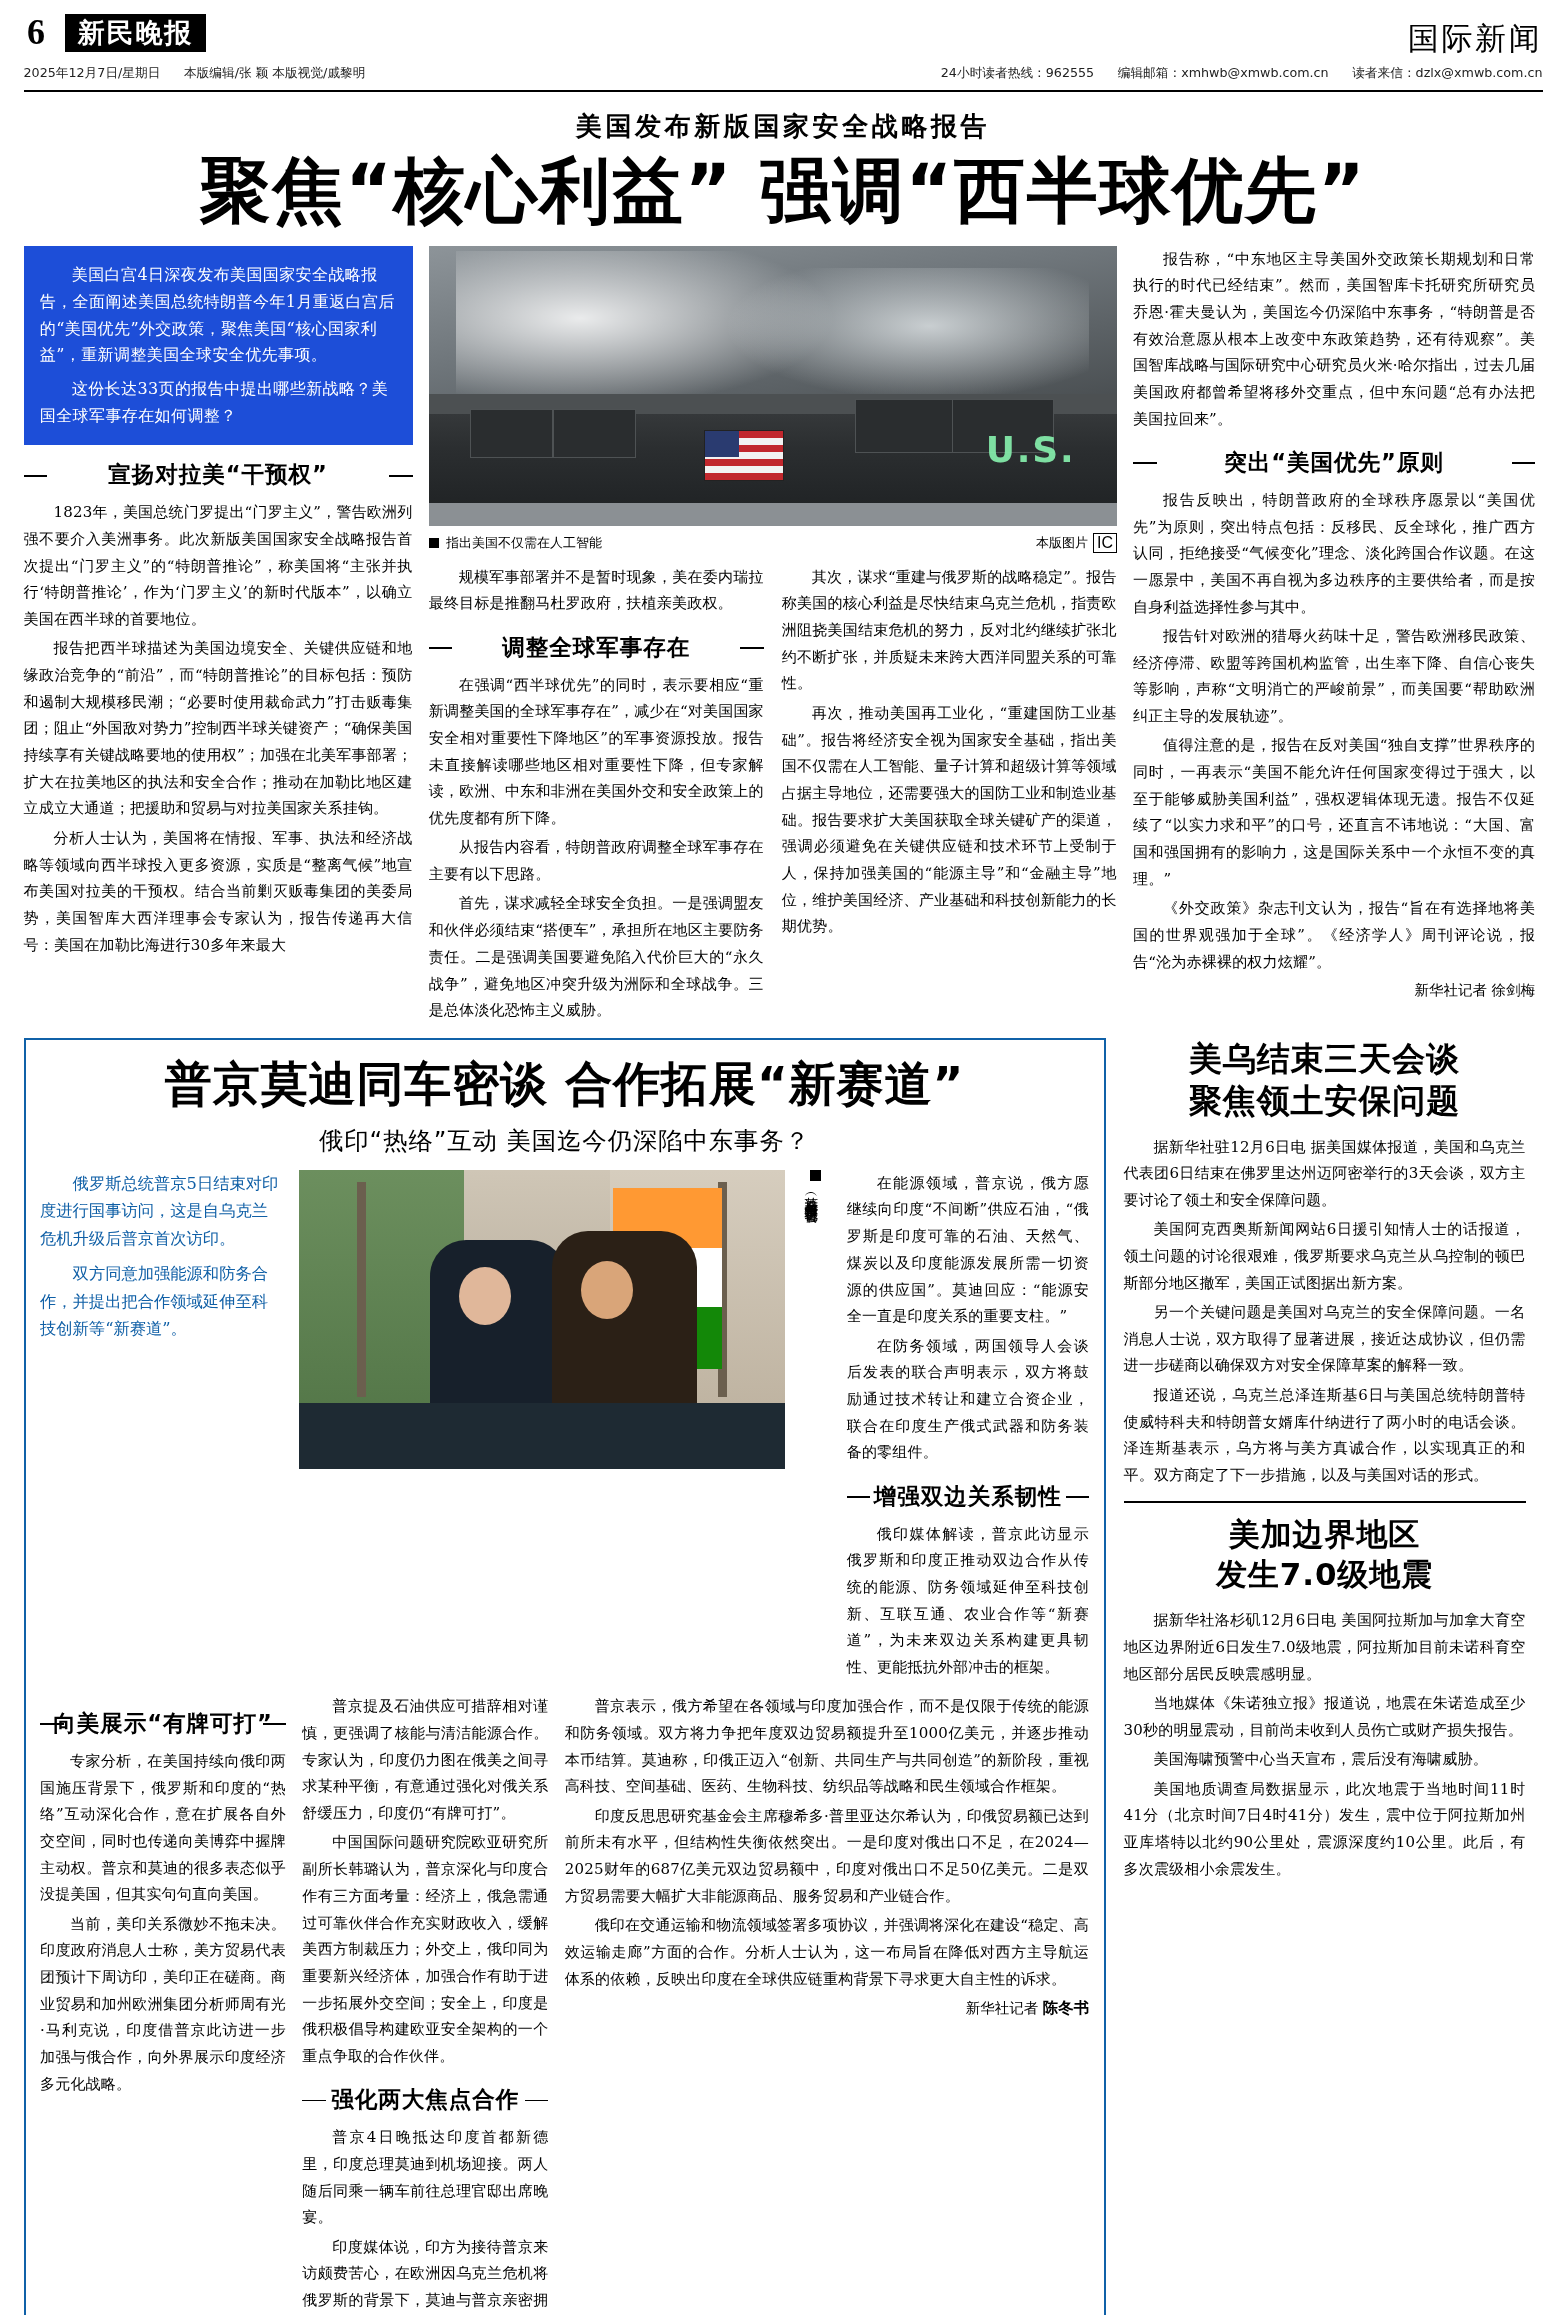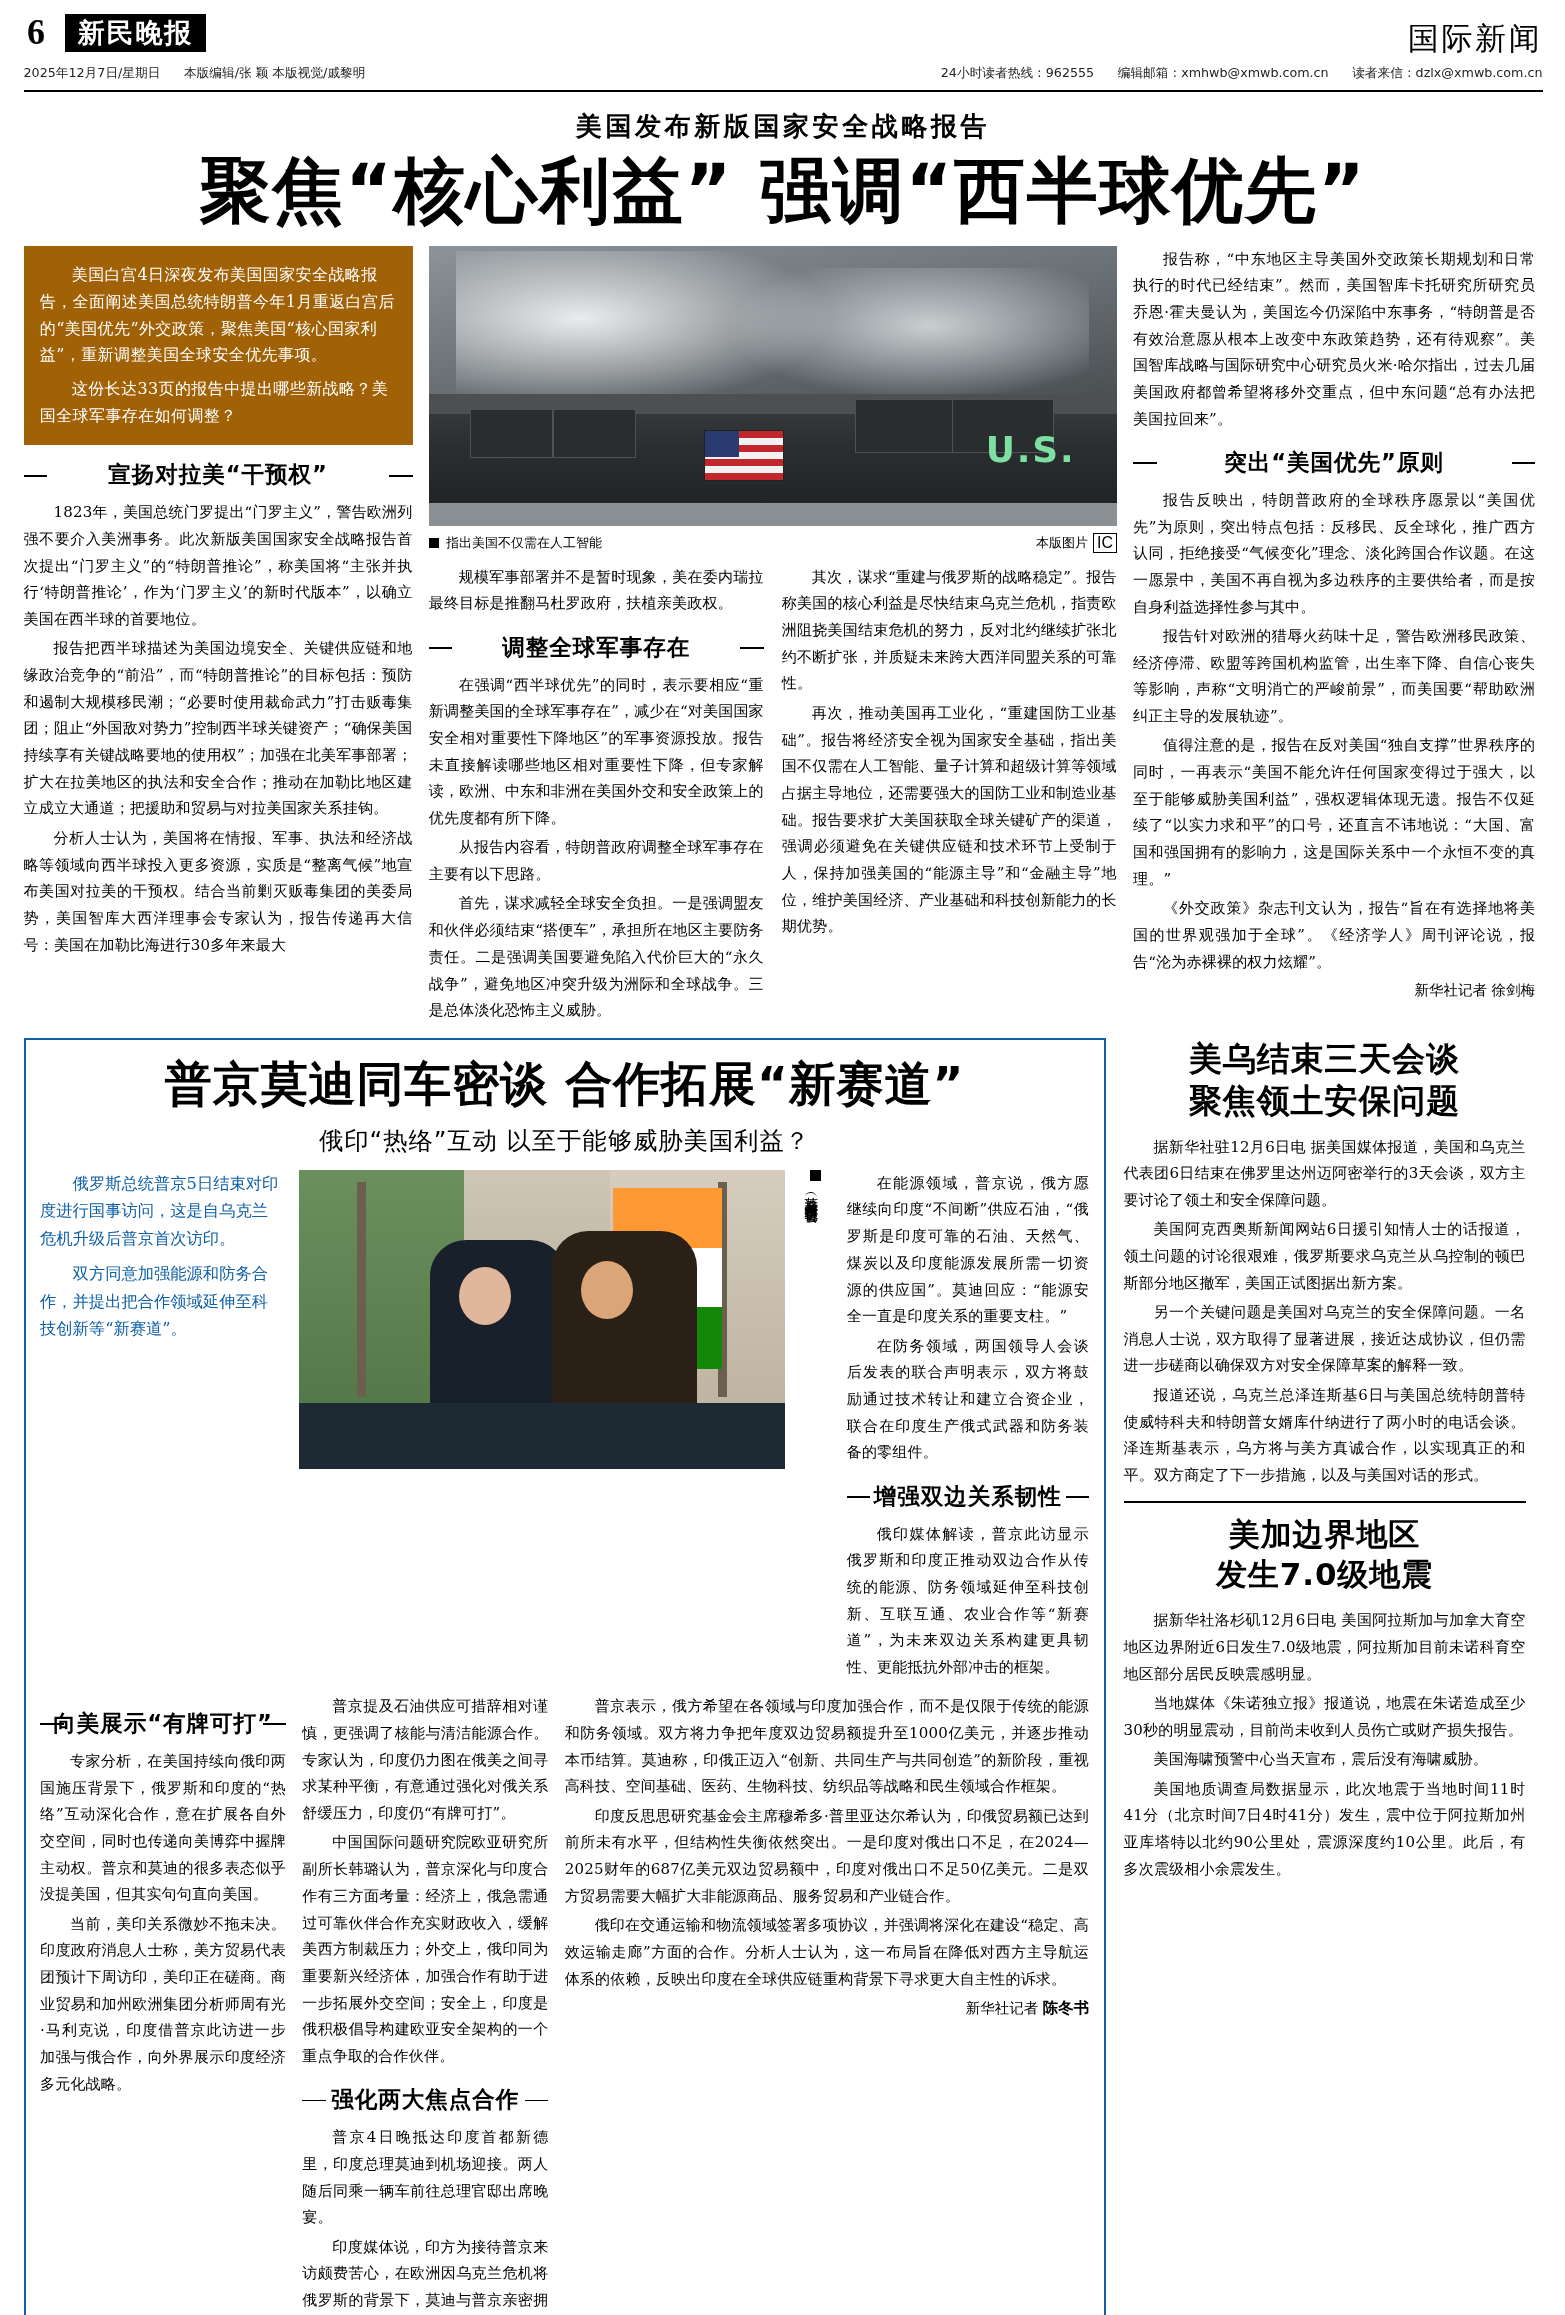--- a/index.html
+++ b/index.html
@@ -30,21 +30,21 @@
   .headline-zone{padding:16.3px 23.5px 7.2px 23.5px;text-align:center;}
   .shoulder{font-family:"DejaVu Sans","Liberation Sans",sans-serif;font-size:26px;font-weight:700;letter-spacing:3.6px;margin-bottom:9px;}
   .main-headline{font-family:"DejaVu Sans","Liberation Sans",sans-serif;font-size:71px;font-weight:700;letter-spacing:1.8px;line-height:1.08;}
 
   
   .top-area{display:flex;gap:16.3px;padding:9px 23.5px 0 23.5px;}
   .col-a{width:389px;}
   .col-b{width:688px;}
   .col-c{width:402px;}
 
-  .lead-box{background:#a16207;color:#fff;padding:16.3px 16.3px 14.5px 16.3px;font-size:16px;line-height:1.68;letter-spacing:0.4px;font-family:"DejaVu Serif","Liberation Serif",serif;}
+  .lead-box{background:#1d4ed8;color:#fff;padding:16.3px 16.3px 14.5px 16.3px;font-size:16px;line-height:1.68;letter-spacing:0.4px;font-family:"DejaVu Serif","Liberation Serif",serif;}
   .lead-box p{margin:0;text-indent:2em;}
   .lead-box p+p{margin-top:7.2px;}
 
   .sub-head{
     font-family:"DejaVu Sans","Liberation Sans",sans-serif;font-weight:700;font-size:22.6px;letter-spacing:0.9px;
     text-align:center;margin:14.5px 0 9px 0;position:relative;
   }
   .sub-head.bar:before,.sub-head.bar:after{
     content:"";position:absolute;top:50%;width:23.5px;height:1.8px;background:#000;
   }
@@ -220,21 +220,21 @@
         <p>《外交政策》杂志刊文认为，报告“旨在有选择地将美国的世界观强加于全球”。《经济学人》周刊评论说，报告“沦为赤裸裸的权力炫耀”。</p>
       </div>
       <div class="byline">新华社记者 徐剑梅</div>
     </div>
   </div>
 
   <div class="mid-area">
 
     <div class="feature">
       <div class="feature-head">普京莫迪同车密谈 合作拓展“新赛道”</div>
-      <div class="feature-sub">俄印“热络”互动  以至于能够威胁美国利益？</div>
+      <div class="feature-sub">俄印“热络”互动  美国迄今仍深陷中东事务？</div>
 
       <div class="feature-body">
         <div class="fb-col">
           <div class="blue-text">
             <p>俄罗斯总统普京5日结束对印度进行国事访问，这是自乌克兰危机升级后普京首次访印。</p>
             <p>双方同意加强能源和防务合作，并提出把合作领域延伸至科技创新等“新赛道”。</p>
           </div>
         </div>
 
         <div class="photo2">

